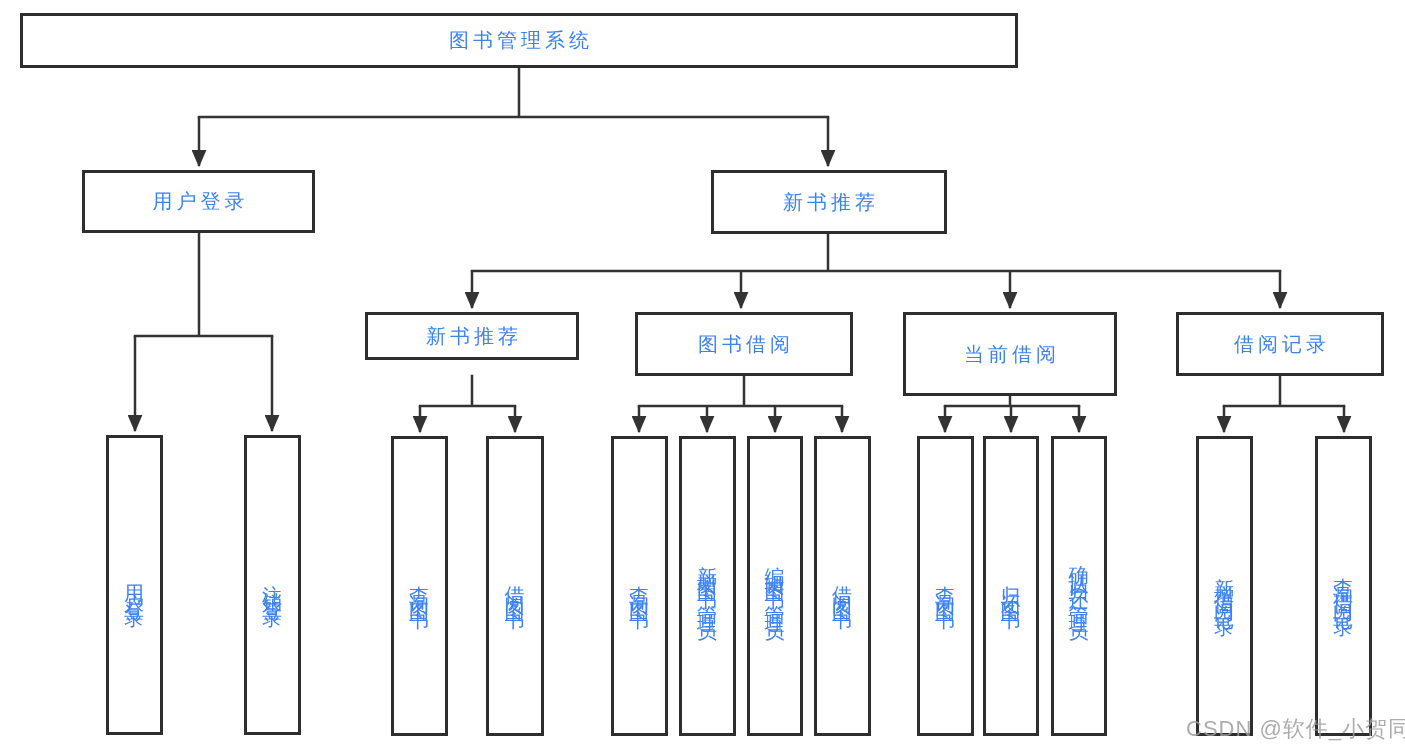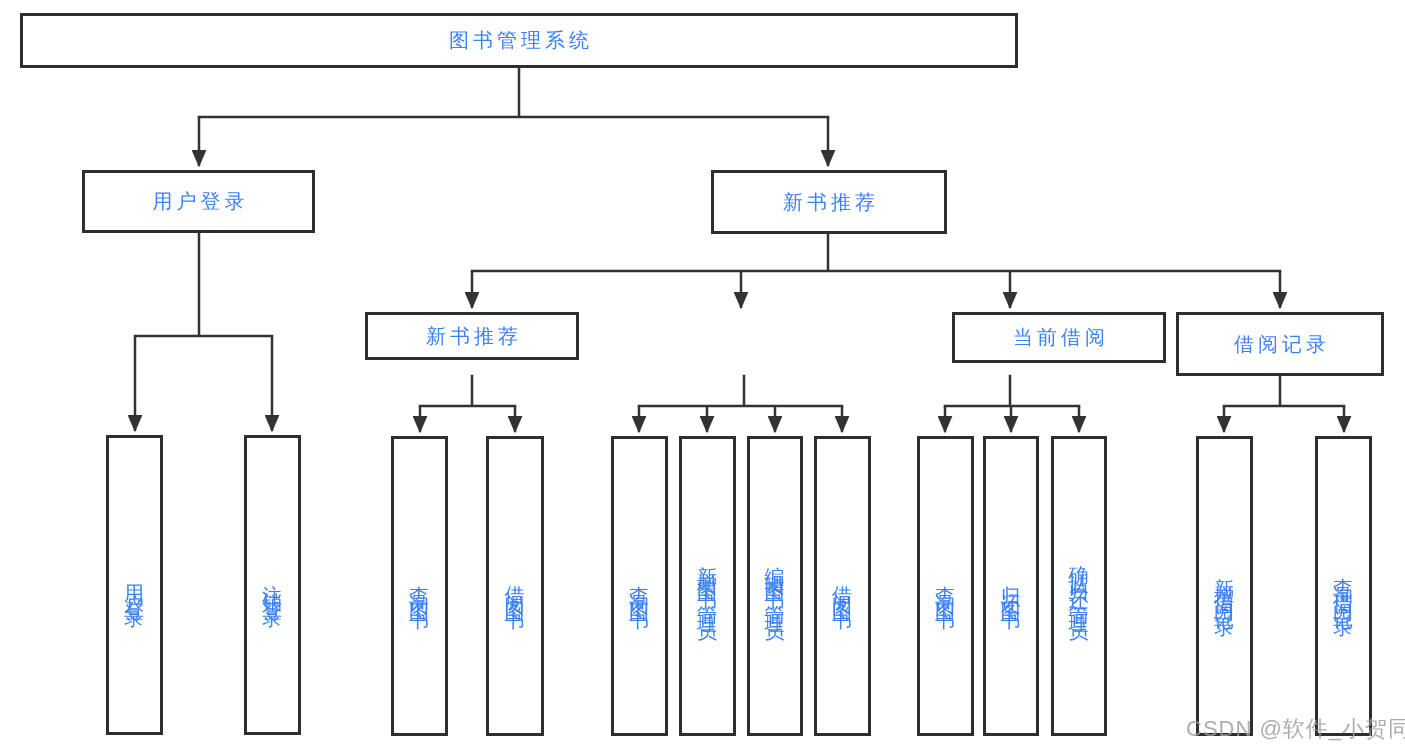--- a/index.html
+++ b/index.html
@@ -107,21 +107,24 @@
   <div class="node" style="left:82px; top:170px; width:233px; height:63px;">
     <span class="lbl">用户登录</span>
   </div>
   <div class="node" style="left:711px; top:170px; width:236px; height:64px;">
     <span class="lbl">新书推荐</span>
   </div>
 
   <div class="node" style="left:365px; top:312px; width:214px; height:48px;">
     <span class="lbl">新书推荐</span>
   </div>
-  <div class="node" style="left:952px; top:312px; width:214px; height:51px;">
+  <div class="node" style="left:635px; top:312px; width:218px; height:64px;">
+    <span class="lbl">图书借阅</span>
+  </div>
+  <div class="node" style="left:903px; top:312px; width:214px; height:84px;">
     <span class="lbl">当前借阅</span>
   </div>
   <div class="node" style="left:1176px; top:312px; width:208px; height:64px;">
     <span class="lbl">借阅记录</span>
   </div>
 
   <div class="node v" style="left:106px; top:435px; width:57px; height:300px;">
     <span class="lbl">用户登录</span>
   </div>
   <div class="node v" style="left:244px; top:435px; width:57px; height:300px;">

